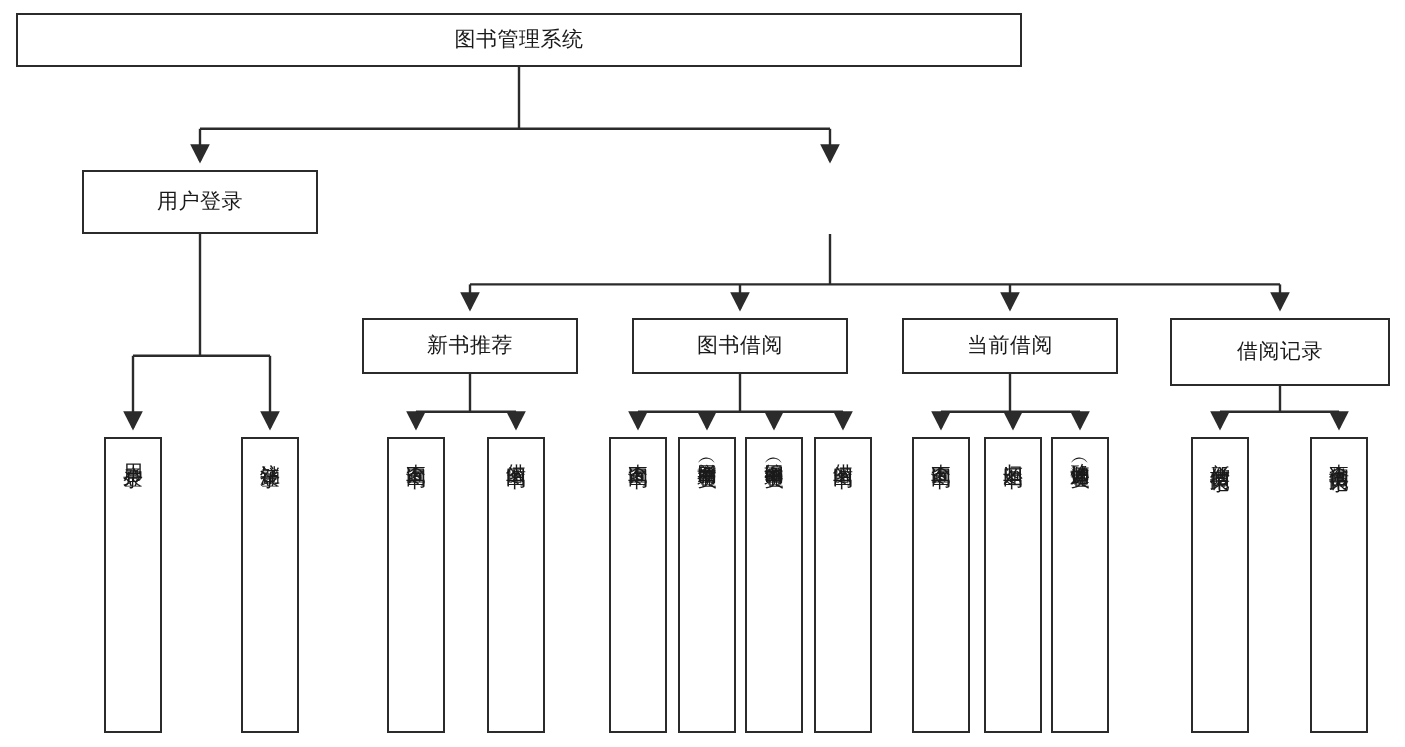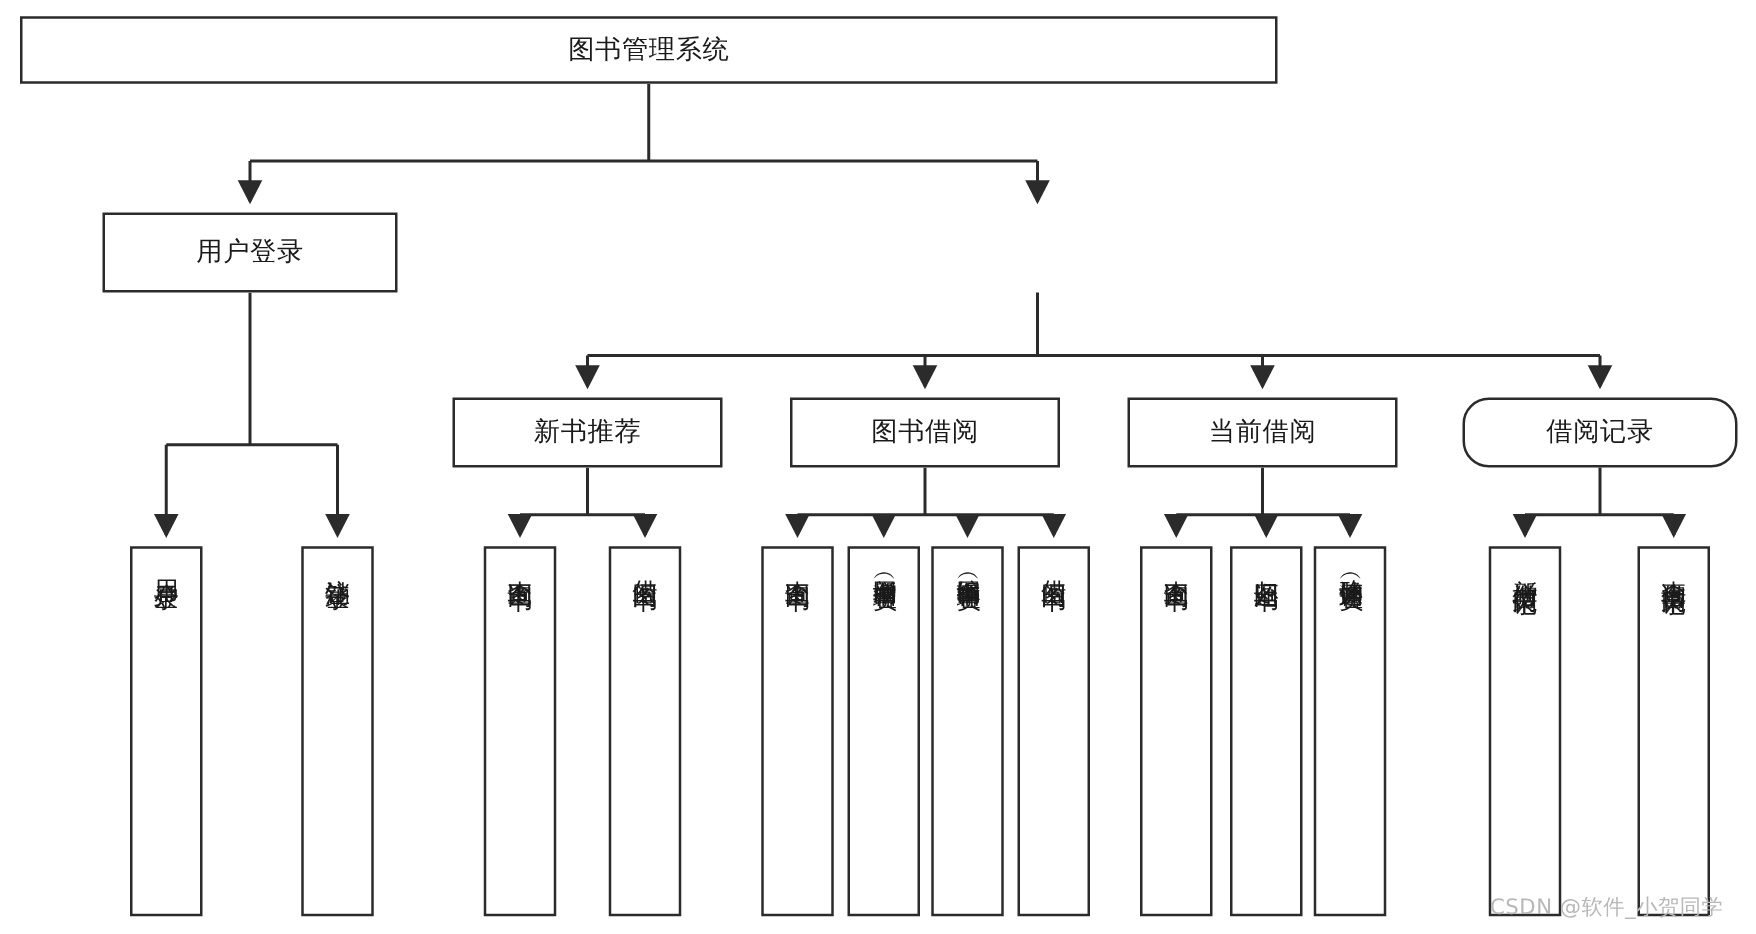--- a/index.html
+++ b/index.html
@@ -134,21 +134,21 @@
 
   <div class="node horizontal" style="left: 632px; top: 318px; width: 216px; height: 56px;">
     <span class="node-label">图书借阅</span>
   </div>
   <div class="node horizontal" style="left: 362px; top: 318px; width: 216px; height: 56px;">
     <span class="node-label">新书推荐</span>
   </div>
   <div class="node horizontal" style="left: 902px; top: 318px; width: 216px; height: 56px; justify-content: center;">
     <span class="node-label">当前借阅</span>
   </div>
-  <div class="node horizontal" style="left: 1170px; top: 318px; width: 220px; height: 56px; border-radius: 21px;">
+  <div class="node horizontal" style="left: 1170px; top: 318px; width: 220px; height: 68px;">
     <span class="node-label">借阅记录</span>
   </div>
 
   <div class="node vertical" style="left: 104px; top: 437px; width: 58px; height: 296px;">
     <span class="node-label">用户登录</span>
   </div>
   <div class="node vertical" style="left: 241px; top: 437px; width: 58px; height: 296px;">
     <span class="node-label">注销登录</span>
   </div>
 
@@ -182,15 +182,14 @@
     <span class="node-label">确认归还（管理员）</span>
   </div>
 
   <div class="node vertical" style="left: 1191px; top: 437px; width: 58px; height: 296px;">
     <span class="node-label">新增借阅记录</span>
   </div>
   <div class="node vertical" style="left: 1310px; top: 437px; width: 58px; height: 296px;">
     <span class="node-label">查询借阅记录</span>
   </div>
 
-  <div class="watermark">CSDN @软件_小贺同学</div>
 
 </div>
 
 </body></html>

